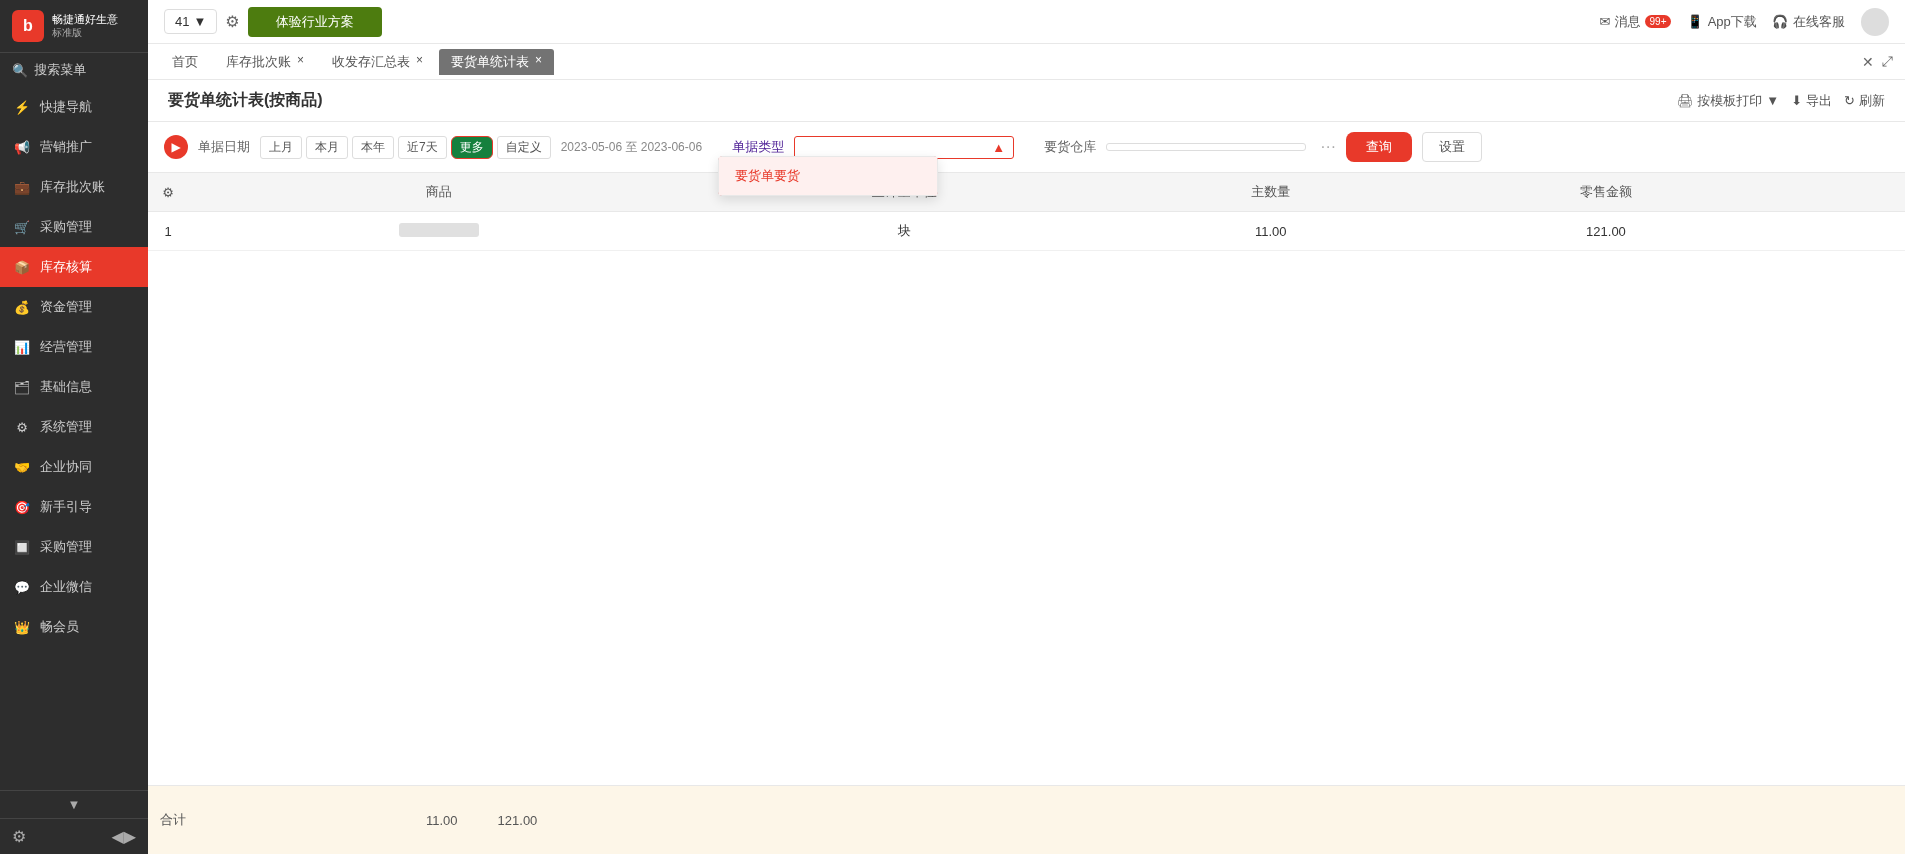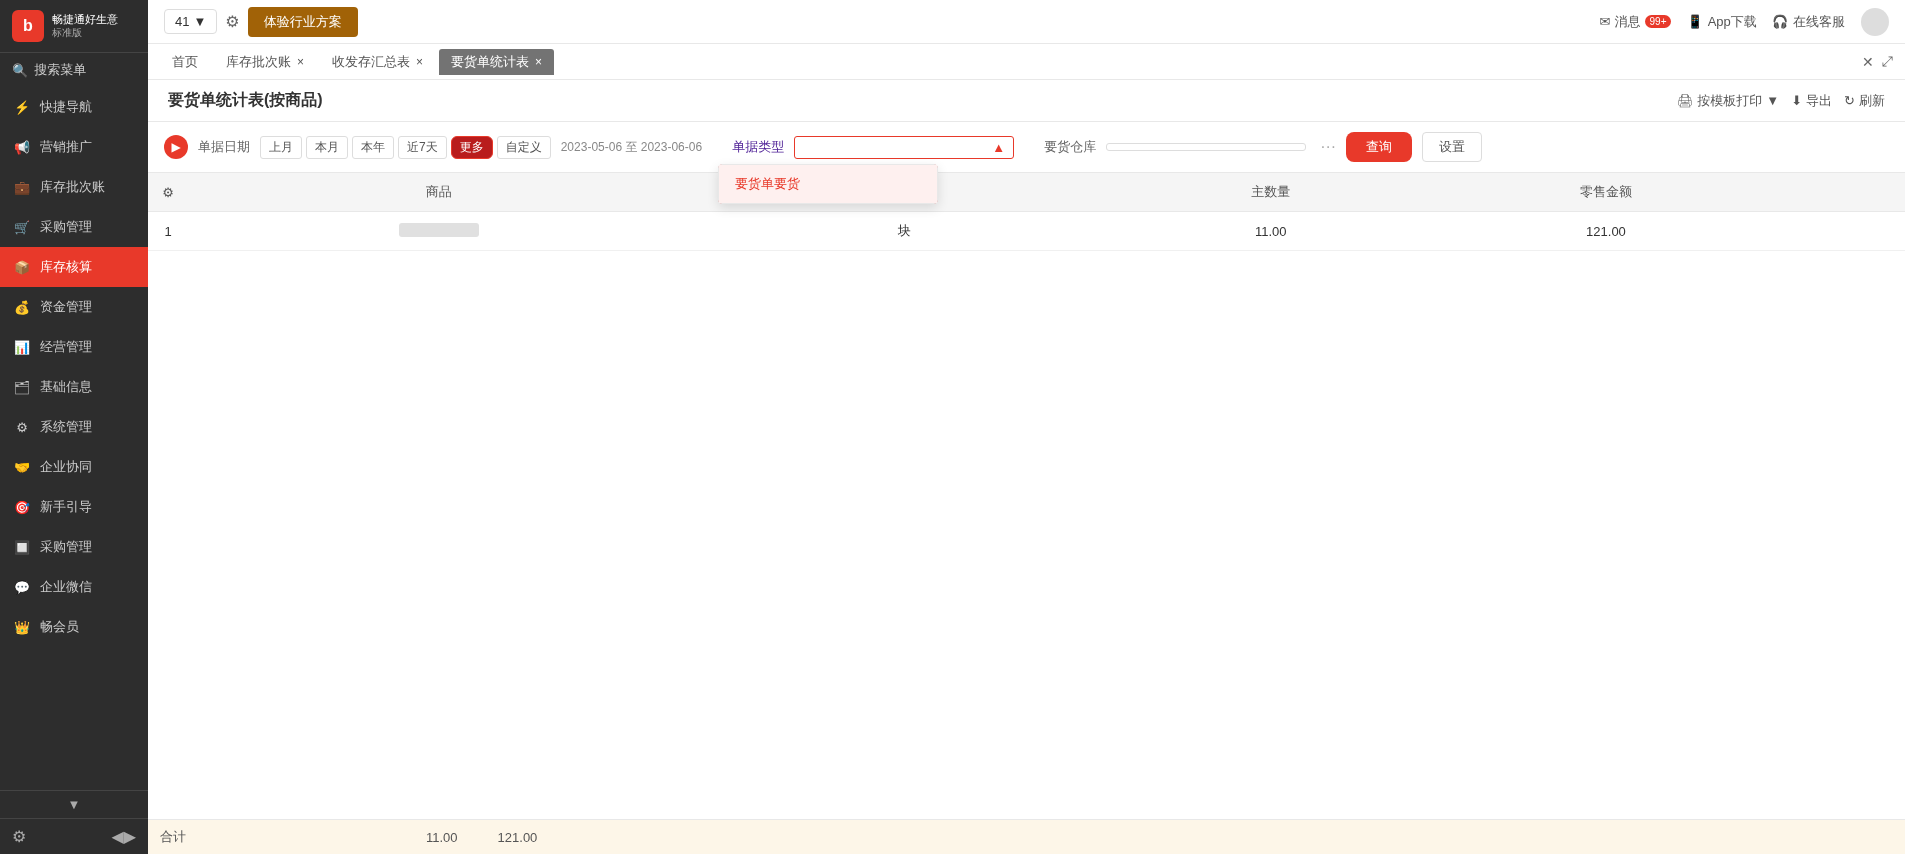--- a/index.html
+++ b/index.html
@@ -77,22 +77,22 @@
     .topbar-left {
       display: flex; align-items: center; gap: 8px; flex: 1;
     }
     .company-selector {
       display: flex; align-items: center; gap: 4px;
       border: 1px solid #ddd; border-radius: 4px; padding: 4px 10px;
       cursor: pointer; font-size: 13px; color: #333;
     }
     .settings-icon { color: #666; cursor: pointer; font-size: 16px; }
     .trial-btn {
-      background: #a16207; color: #fff; border: none;
-      padding: 6px 16px; border-radius: 4px; cursor: pointer; font-size: 13px;
+      background: #4d7c0f; color: #fff; border: none;
+      padding: 6px 28px; border-radius: 4px; cursor: pointer; font-size: 13px;
     }
     .topbar-right {
       display: flex; align-items: center; gap: 16px;
     }
     .topbar-action {
       display: flex; align-items: center; gap: 4px; cursor: pointer; color: #555; font-size: 13px;
     }
     .badge {
       background: #e8392a; color: #fff; border-radius: 10px;
       font-size: 10px; padding: 1px 5px; min-width: 18px; text-align: center;
@@ -106,21 +106,21 @@
       background: #fff;
       display: flex;
       align-items: center;
       border-bottom: 1px solid #e8e8e8;
       padding: 0 12px;
       height: 36px;
       flex-shrink: 0;
       gap: 4px;
     }
     .tab {
-      display: flex; align-items: center; gap: 4px;
+      display: flex; gap: 4px;
       padding: 4px 12px; cursor: pointer; color: #555; font-size: 13px;
       border-radius: 3px 3px 0 0; white-space: nowrap;
     }
     .tab.active {
       background: #737373; color: #fff;
     }
     .tab-close { font-size: 12px; color: inherit; margin-left: 2px; }
     .tab-expand {
       margin-left: auto; display: flex; align-items: center; gap: 8px;
     }
@@ -154,21 +154,21 @@
       display: flex; align-items: center; justify-content: center;
       color: #fff; cursor: pointer; font-size: 12px; flex-shrink: 0;
     }
     .filter-label { color: #666; font-size: 13px; }
     .date-quick-btns { display: flex; gap: 4px; align-items: center; }
     .quick-btn {
       padding: 2px 8px; border: 1px solid #ddd; border-radius: 3px;
       cursor: pointer; font-size: 12px; color: #555; background: #fff;
     }
     .quick-btn.badge-btn {
-      background: #b91c1c; color: #fff; border-color: #e8392a; border-radius: 6px;
+      background: #15803d; color: #fff; border-color: #e8392a; border-radius: 6px;
     }
     .date-range { font-size: 12px; color: #888; }
     .filter-type-label { color: #4c1d95; font-size: 13px; margin-left: 20px; }
     .filter-select {
       display: flex; align-items: center; gap: 4px;
       border: 1px solid #e8392a; border-radius: 3px; padding: 3px 8px;
       cursor: pointer; min-width: 220px; font-size: 13px; color: #333;
       background: #fff; position: relative;
     }
     .filter-select-arrow { color: #e8392a; margin-left: auto; }
@@ -189,21 +189,21 @@
       padding: 5px 16px; border-radius: 4px; cursor: pointer; font-size: 13px;
     }
     .dropdown-menu {
       position: absolute;
       background: #ef4444;
       border: 1px solid #e8e8e8;
       border-radius: 4px;
       box-shadow: 0 4px 12px rgba(0,0,0,0.12);
       min-width: 220px;
       z-index: 200;
-      top: 42px;
+      top: 34px;
       left: 570px;
     }
     .dropdown-item {
       padding: 10px 16px; cursor: pointer; font-size: 13px; color: #333;
     }
     .dropdown-item.selected { background: #fef0ef; color: #e8392a; }
 
     
     .table-area {
       flex: 1; overflow: auto; background: #fff; margin: 0;
@@ -226,21 +226,21 @@
     }
     .th-settings { width: 40px; }
     .cell-blurred {
       display: inline-block; background: #e0e0e0; border-radius: 3px;
       height: 14px; width: 80px;
     }
 
     
     .table-footer {
       background: #fdf6e8; border-top: 1px solid #e8e8e8;
-      padding: 8px 12px; display: flex; align-items: center;
+      padding: 25px 12px; display: flex; align-items: center;
       font-size: 13px; color: #555; gap: 40px; flex-shrink: 0;
     }
     .footer-label { font-weight: normal; }
 
     
     .table-area::-webkit-scrollbar { width: 6px; height: 6px; }
     .table-area::-webkit-scrollbar-thumb { background: #ccc; border-radius: 3px; }
   </style>
 </head>
 <body>

